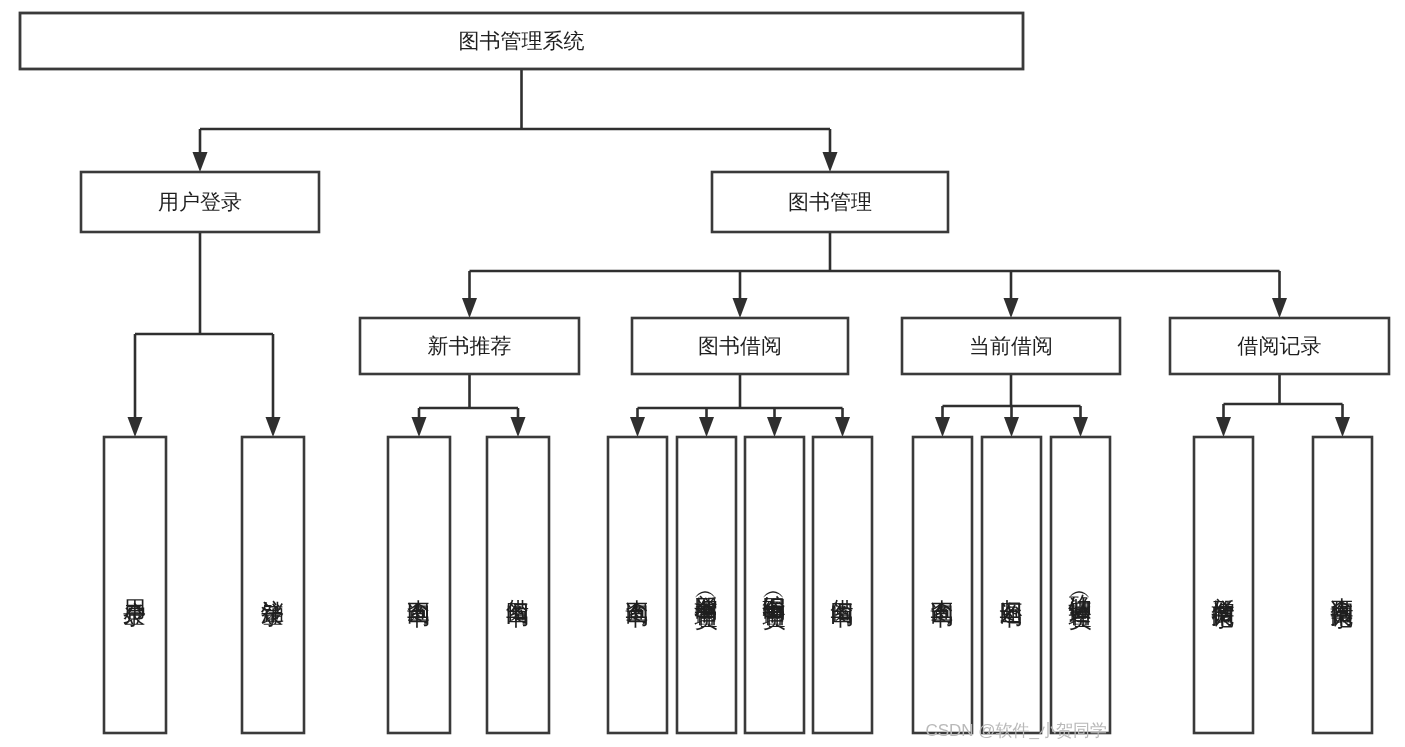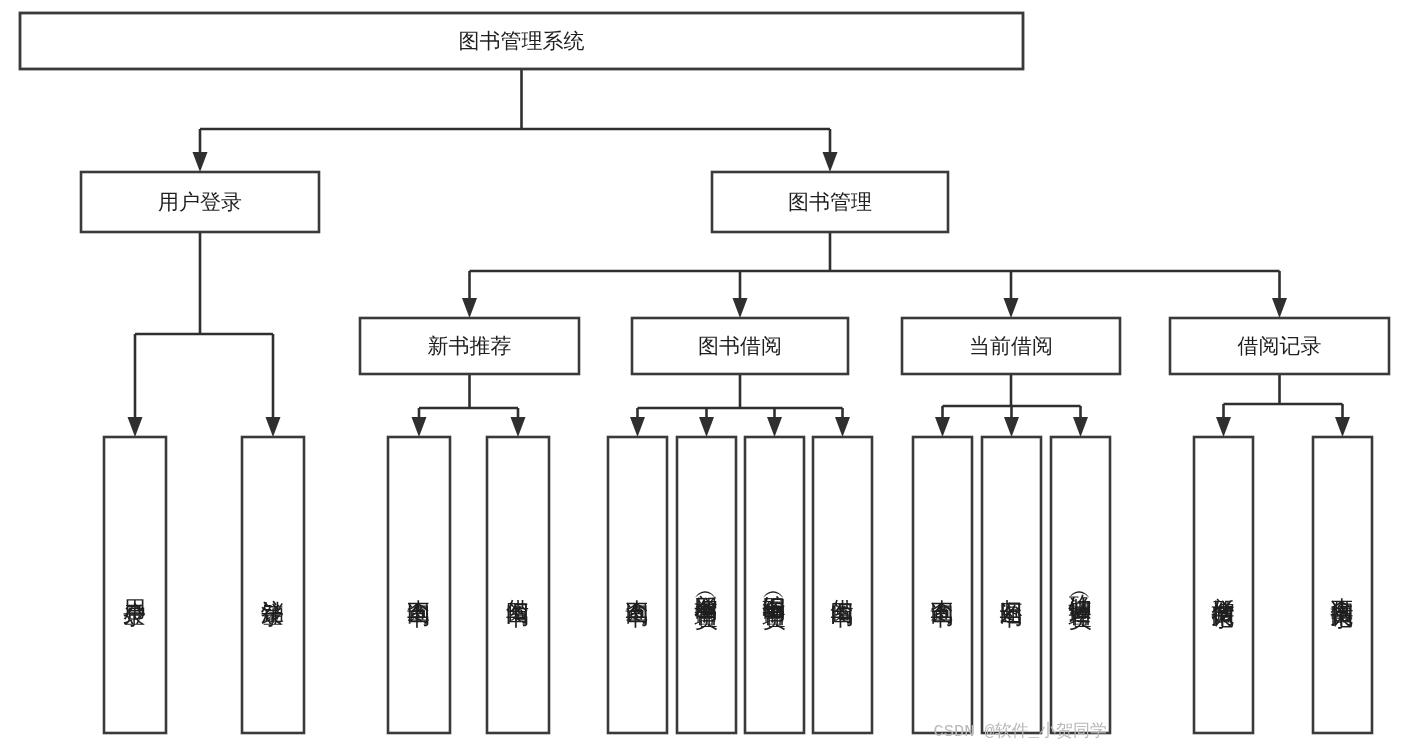--- a/index.html
+++ b/index.html
@@ -48,21 +48,21 @@
     stroke-linecap: butt;
   }
   .arrow-head {
     fill: #2f2f2f;
     stroke: none;
   }
   .watermark {
     position: absolute;
     right: 10px;
     bottom: 5px;
-    font-family: Liberation Mono, monospace;
+    font-family: Liberation Sans, sans-serif;
     font-size: 17px;
     color: #b9b9b9;
     white-space: nowrap;
     user-select: none;
   }
 </style>
 </head>
 <body>
 
 <div id="diagram-root">

